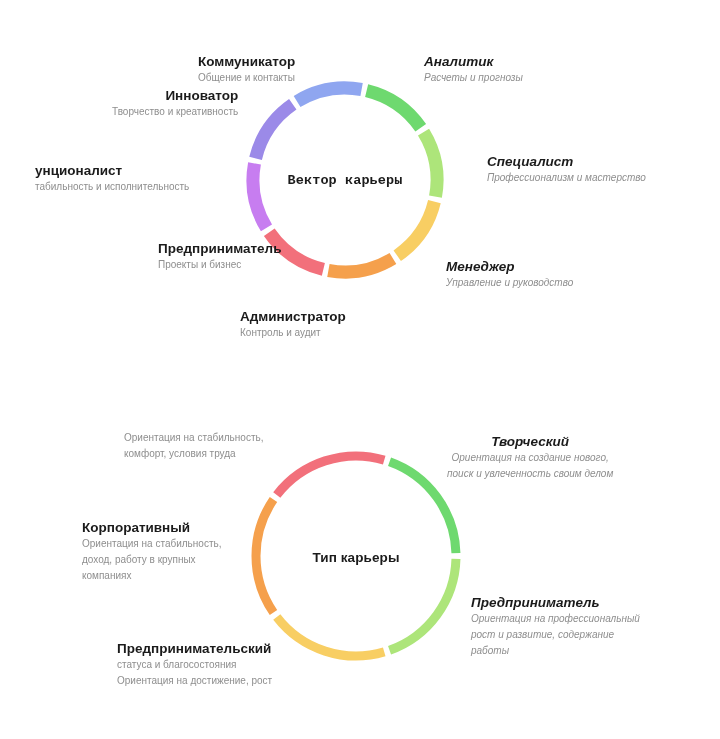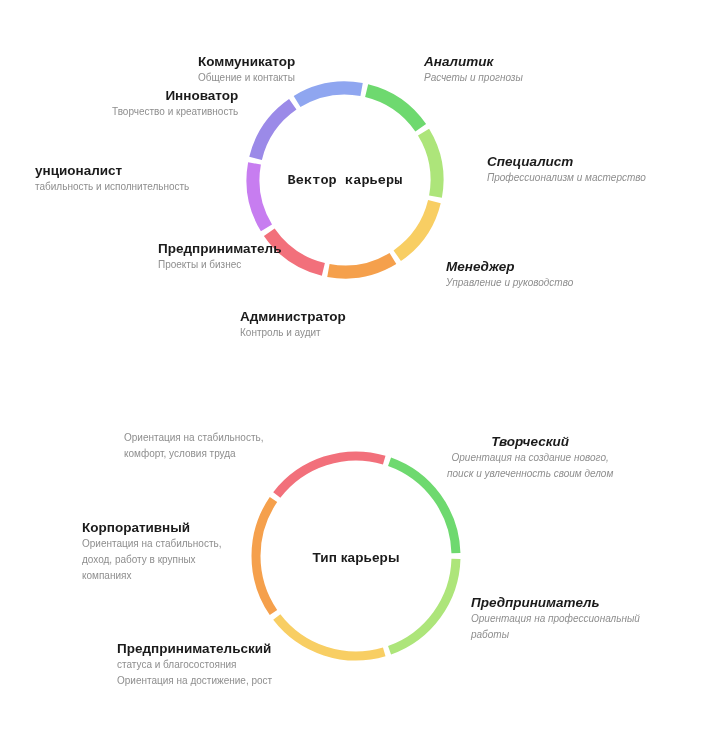--- a/index.html
+++ b/index.html
@@ -113,20 +113,21 @@
 
   <div class="lbl right nowrap" style="left:447px;top:433px;text-align:center;">
     <div class="t">Творческий</div>
     <div class="d">Ориентация на создание нового,</div>
     <div class="d">поиск и увлеченность своим делом</div>
   </div>
 
   <div class="lbl right nowrap" style="left:471px;top:594px;">
     <div class="t">Предприниматель</div>
     <div class="d">Ориентация на профессиональный</div>
+    <div class="d">рост и развитие, содержание</div>
     <div class="d">работы</div>
   </div>
 
   <div class="lbl left nowrap" style="left:117px;top:640px;">
     <div class="t">Предпринимательский</div>
     <div class="d">статуса и благосостояния</div>
     <div class="d">Ориентация на достижение, рост</div>
   </div>
 
   <div class="lbl left nowrap" style="left:82px;top:519px;">

